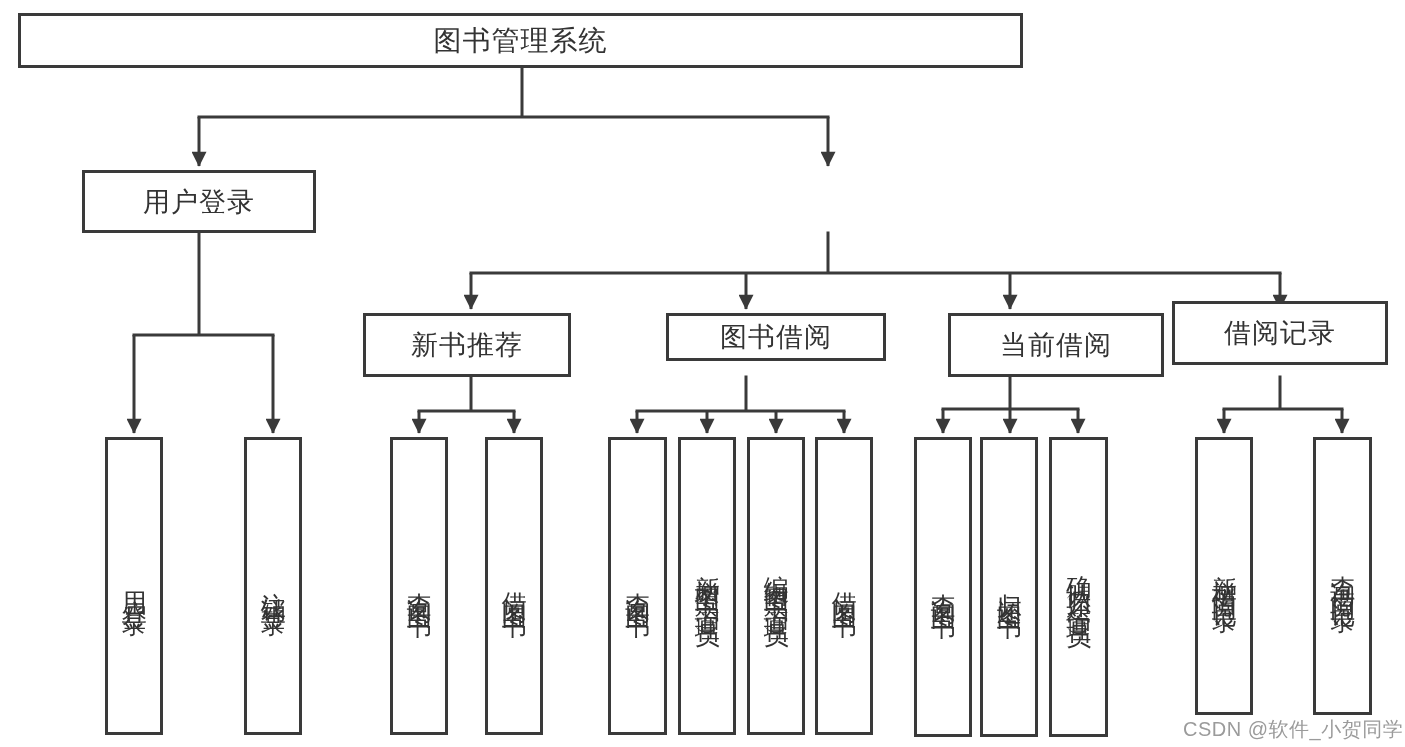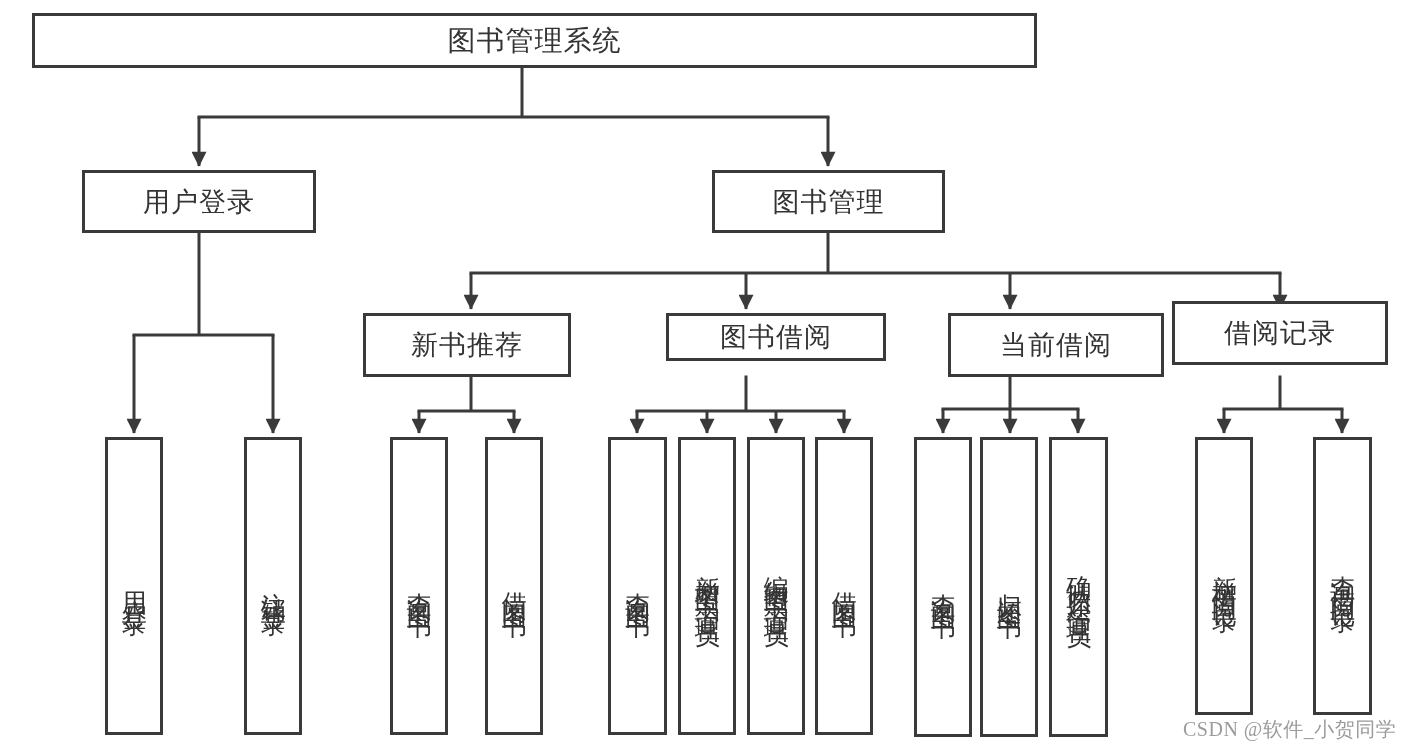--- a/index.html
+++ b/index.html
@@ -41,21 +41,20 @@
     white-space: nowrap;
   }
   .watermark {
     position: absolute;
     left: 1183px;
     top: 716px;
     font-size: 20px;
     color: #9b9b9b;
     white-space: nowrap;
     letter-spacing: 0.5px;
-    font-family: Liberation Serif, serif;
   }
 </style>
 </head>
 <body>
 
 <div class="canvas">
 
   <svg class="connectors" width="1405" height="747" viewBox="0 0 1405 747" aria-hidden="true">
     <defs>
       <marker id="arrow" viewBox="0 0 10 10" refX="9.5" refY="5" markerWidth="7" markerHeight="5" orient="auto" markerUnits="strokeWidth">
@@ -87,29 +86,26 @@
       <path d="M776 411 L776 433" marker-end="url(#arrow)"></path>
       <path d="M844 411 L844 433" marker-end="url(#arrow)"></path>
       <path d="M943 409 L943 433" marker-end="url(#arrow)"></path>
       <path d="M1010 409 L1010 433" marker-end="url(#arrow)"></path>
       <path d="M1078 409 L1078 433" marker-end="url(#arrow)"></path>
       <path d="M1224 409 L1224 433" marker-end="url(#arrow)"></path>
       <path d="M1342 409 L1342 433" marker-end="url(#arrow)"></path>
     </g>
   </svg>
 
-  <div class="node hnode rootnode" style="left:32px;top:13px;width:1005px;height:55px">
+  <div class="node hnode rootnode" style="left:18px;top:13px;width:1005px;height:55px">
     <span>图书管理系统</span>
   </div>
 
   <div class="node hnode" style="left:82px;top:170px;width:234px;height:63px">
     <span>用户登录</span>
-  </div>
-  <div class="node hnode" style="left:712px;top:170px;width:233px;height:63px">
-    <span>图书管理</span>
   </div>
 
   <div class="node hnode" style="left:363px;top:313px;width:208px;height:64px">
     <span>新书推荐</span>
   </div>
   <div class="node hnode" style="left:666px;top:313px;width:220px;height:48px">
     <span>图书借阅</span>
   </div>
   <div class="node hnode" style="left:948px;top:313px;width:216px;height:64px">
     <span>当前借阅</span>

